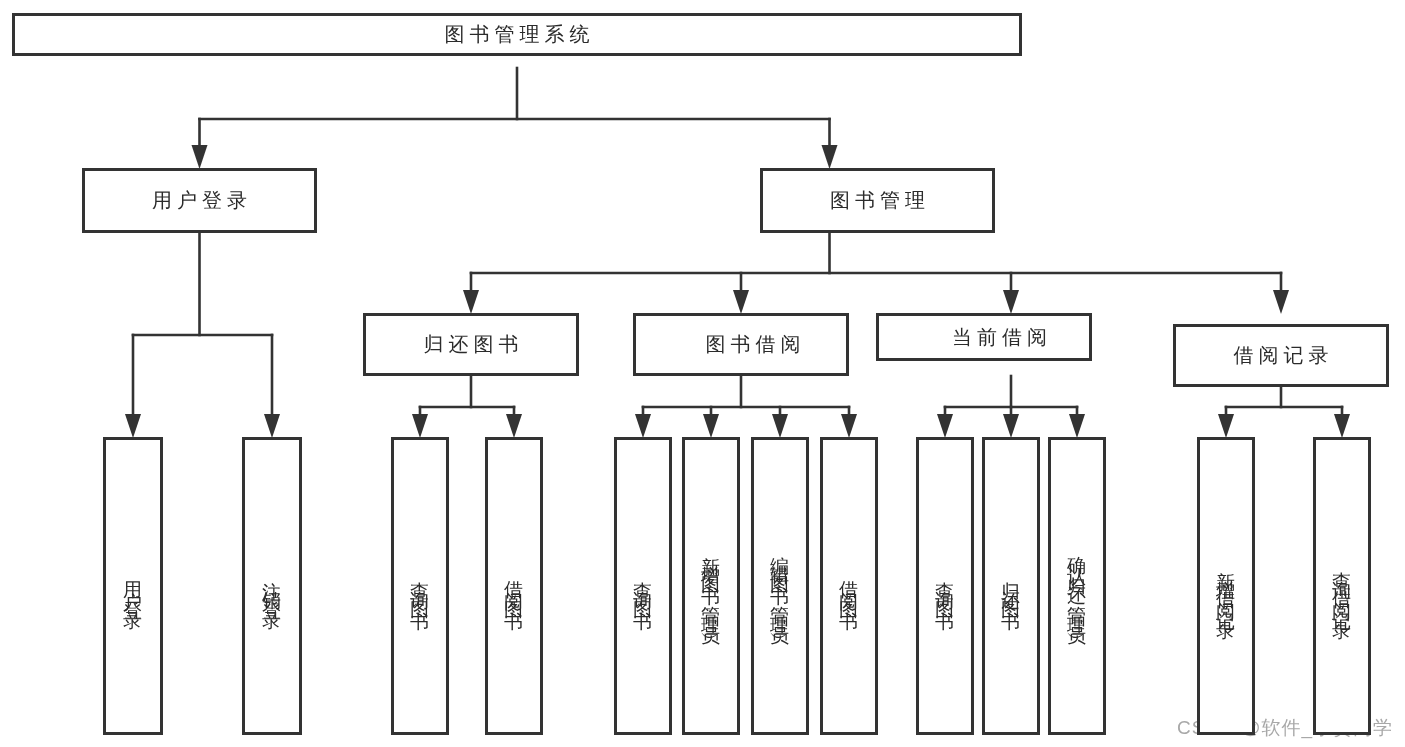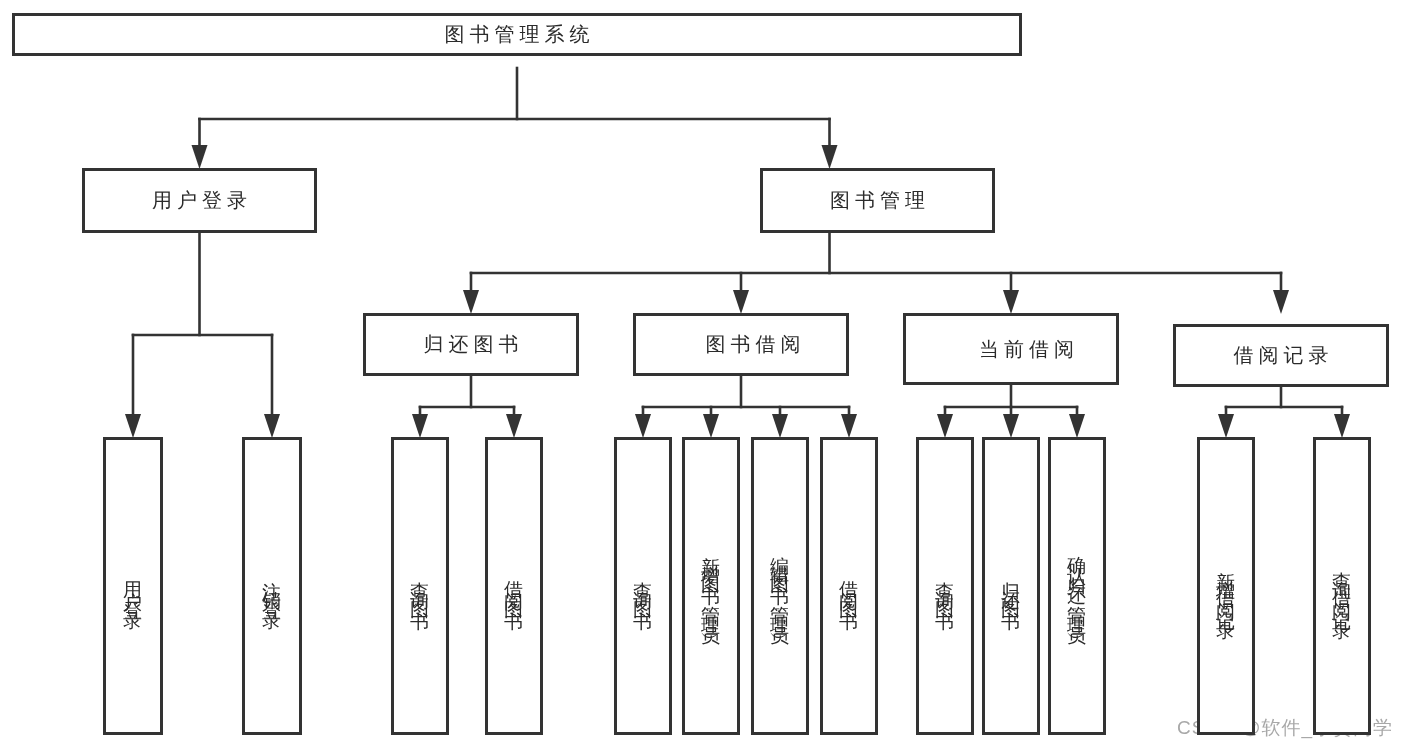--- a/index.html
+++ b/index.html
@@ -128,21 +128,21 @@
     </div>
     <div class="node horizontal" style="left: 712px; top: 168px; width: 235px; height: 65px; margin-left: 48px;">
       <span class="label">图书管理</span>
     </div>
     <div class="node horizontal" style="left: 363px; top: 313px; width: 216px; height: 63px;">
       <span class="label">归还图书</span>
     </div>
     <div class="node horizontal" style="left: 633px; top: 313px; width: 216px; height: 63px; padding-left: 24px;">
       <span class="label">图书借阅</span>
     </div>
-    <div class="node horizontal" style="left: 903px; top: 313px; width: 216px; height: 72px; padding-left: 31px;">
+    <div class="node horizontal" style="left: 876px; top: 313px; width: 216px; height: 48px; padding-left: 31px;">
       <span class="label">当前借阅</span>
     </div>
     <div class="node horizontal" style="left: 1173px; top: 313px; width: 216px; height: 63px; margin-top: 11px;">
       <span class="label">借阅记录</span>
     </div>
     <div class="node vertical" style="left: 103px; top: 437px; width: 60px; height: 298px;">
       <span class="label">用户登录</span>
     </div>
     <div class="node vertical" style="left: 242px; top: 437px; width: 60px; height: 298px;">
       <span class="label">注销登录</span>

